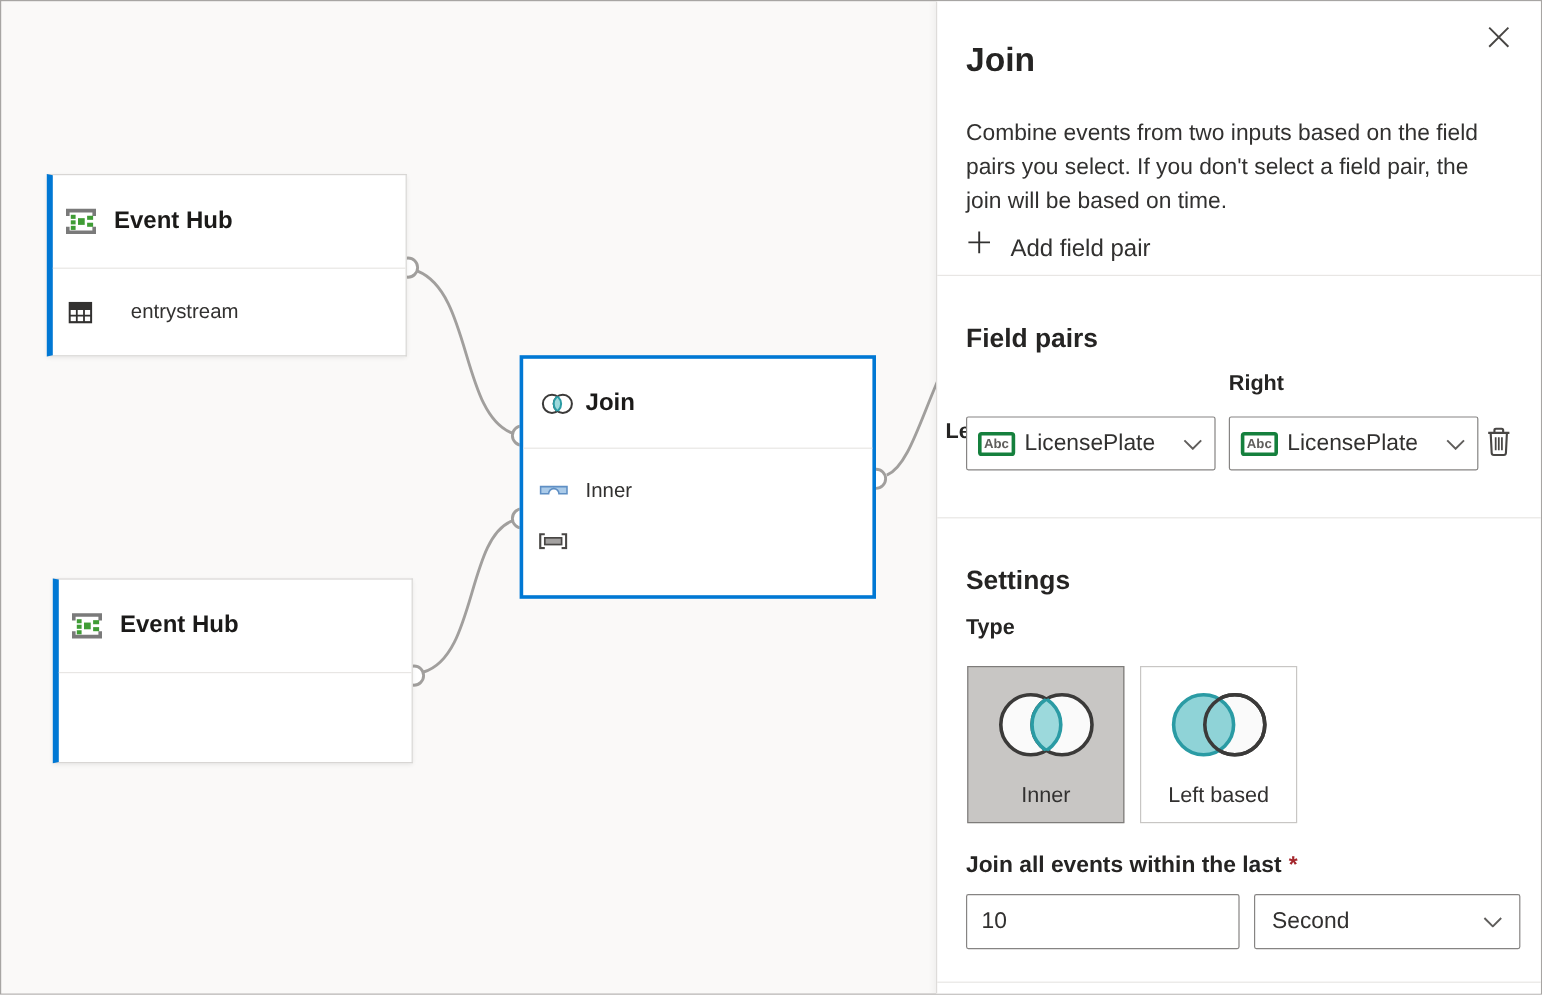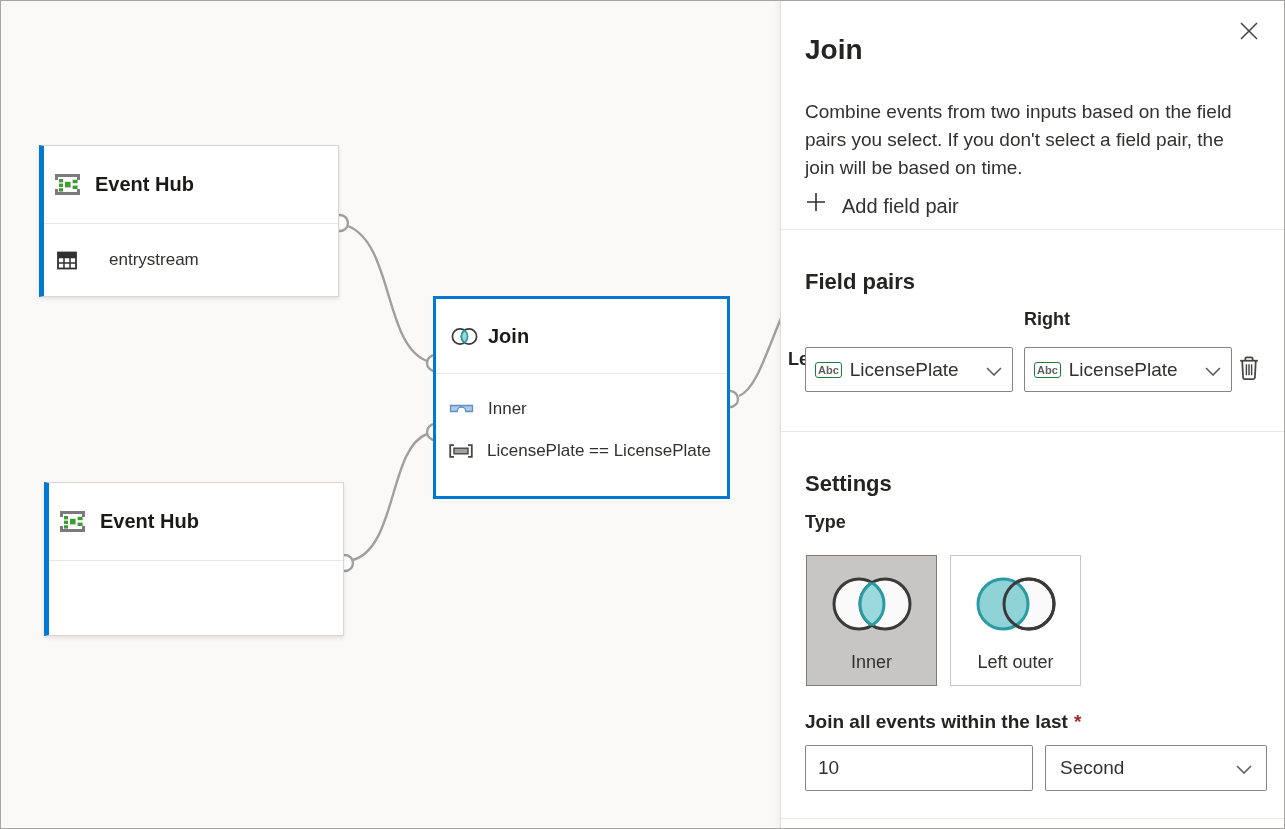--- a/index.html
+++ b/index.html
@@ -73,21 +73,21 @@
   .dropdown {
     position:absolute; top:346px; width:208px; height:45px;
     border:1px solid #868483; border-radius:2px; background:#fff;
     display:flex; align-items:center; gap:8px; padding:0 10px 0 9px;
     font-size:19px; color:#323130; cursor:pointer;
   }
   .dd-left { left:24px; } .dd-right { left:243px; }
   .dd-chevron { margin-left:auto; }
 
   .abc-badge {
-    display:inline-block; border:1px solid #15803d; border-radius:3px;
+    display:inline-block; border:3px solid #15803d; border-radius:3px;
     font-size:11px; font-weight:700; line-height:14px; padding:0 2px; color:#605e5c;
   }
 
   .trash-btn { position:absolute; left:457px; top:354px; background:none; border:none; padding:0; cursor:pointer; }
 
   .type-card {
     position:absolute; top:554px; width:131px; height:131px;
     border:1px solid #c8c6c4; background:#fff;
     display:flex; flex-direction:column; align-items:center; justify-content:center; gap:11px;
     font-size:18px; color:#323130; cursor:pointer; padding-top:4px;
@@ -213,21 +213,20 @@
           <span>Inner</span>
         </div>
         <div class="join-row">
           <span class="icon-box">
             <svg width="24" height="14" viewBox="0 0 24 14">
               <path d="M5 1.2 H1.2 V12.8 H5" fill="none" stroke="#484644" stroke-width="1.8"></path>
               <path d="M19 1.2 H22.8 V12.8 H19" fill="none" stroke="#484644" stroke-width="1.8"></path>
               <rect x="5" y="4.2" width="14" height="5.6" fill="#a3a1a0" stroke="#484644" stroke-width="1.4"></rect>
             </svg>
           </span>
-          <span>LicensePlate == LicensePlate</span>
         </div>
       </div>
     </div>
   </div>
 
   <aside class="panel">
 
     <h1 class="panel-title">Join</h1>
 
     <button class="close-btn">
@@ -318,21 +317,21 @@
     </div>
 
     <div class="type-card card-leftouter">
       <span>
         <svg width="98" height="64" viewBox="0 0 98 64">
           <circle cx="62" cy="32" r="25" fill="#fafafa" stroke="#3b3a39" stroke-width="3"></circle>
           <circle cx="36" cy="32" r="25" fill="#8fd3d7" stroke="#2a9ba4" stroke-width="3"></circle>
           <circle cx="62" cy="32" r="25" fill="none" stroke="#3b3a39" stroke-width="3"></circle>
         </svg>
       </span>
-      <span>Left outer</span>
+      <span>Left based</span>
     </div>
 
     <div class="duration-label">
       <span>Join all events within the last</span><span class="required-star">*</span>
     </div>
 
     <input class="duration-input" type="text" value="10" style="">
 
     <div class="unit-select">
       <span>Second</span>

